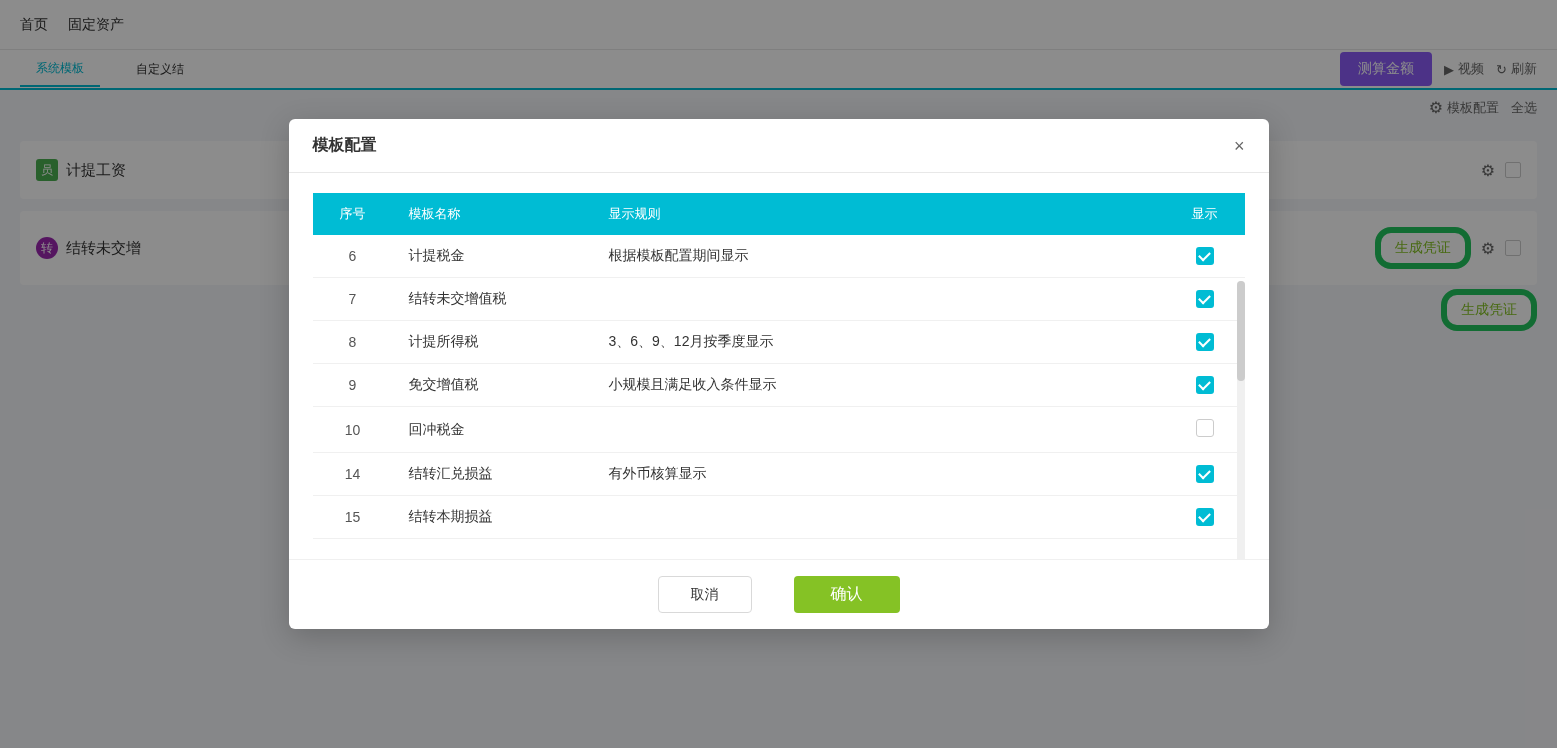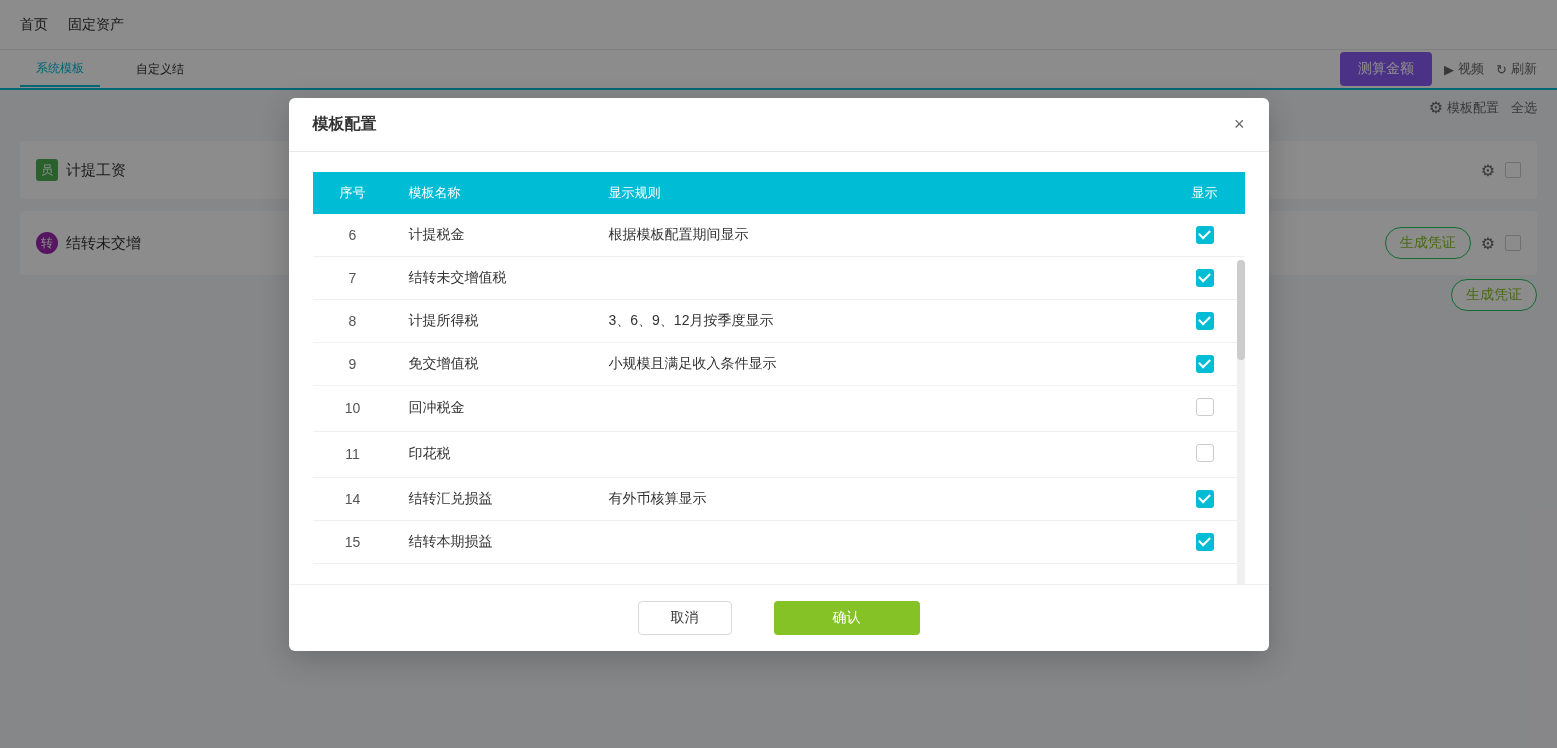--- a/index.html
+++ b/index.html
@@ -131,21 +131,21 @@
       color: #333;
     }
 
     .bg-card-actions {
       display: flex;
       align-items: center;
       gap: 10px;
     }
 
     .bg-generate-btn {
-      border: 1px solid #22c55e;
+      border: 6px solid #22c55e;
       color: #85c225;
       background: #fff;
       padding: 6px 14px;
       border-radius: 16px;
       cursor: pointer;
       font-size: 14px;
     }
 
     
     .overlay {
@@ -330,24 +330,24 @@
       padding: 4px 32px;
       border-radius: 4px;
       cursor: pointer;
       font-size: 14px;
     }
 
     .btn-confirm {
       background: #85c225;
       border: none;
       color: #fff;
-      padding: 8px 59px;
+      padding: 8px 37px;
       border-radius: 4px;
       cursor: pointer;
-      font-size: 14px;
+      font-size: 16px;
       font-weight: 500;
       margin-left: 26px;
     }
 
     .toolbar-icon {
       color: #666;
       font-size: 13px;
       display: flex;
       align-items: center;
       gap: 4px;
@@ -496,28 +496,20 @@
               </tr>
               <tr>
                 <td>10</td>
                 <td>回冲税金</td>
                 <td></td>
                 <td style="text-align: center;"><span class="cb-container">
                     <span class="cb-unchecked"></span>
                   </span></td>
               </tr>
               <tr>
-                <td>11</td>
-                <td>印花税</td>
-                <td></td>
-                <td style="text-align: center;"><span class="cb-container">
-                    <span class="cb-unchecked"></span>
-                  </span></td>
-              </tr>
-              <tr>
                 <td>14</td>
                 <td>结转汇兑损益</td>
                 <td>有外币核算显示</td>
                 <td style="text-align: center;"><span class="cb-container">
                     <span class="cb-checked"></span>
                   </span></td>
               </tr>
               <tr>
                 <td>15</td>
                 <td>结转本期损益</td>

